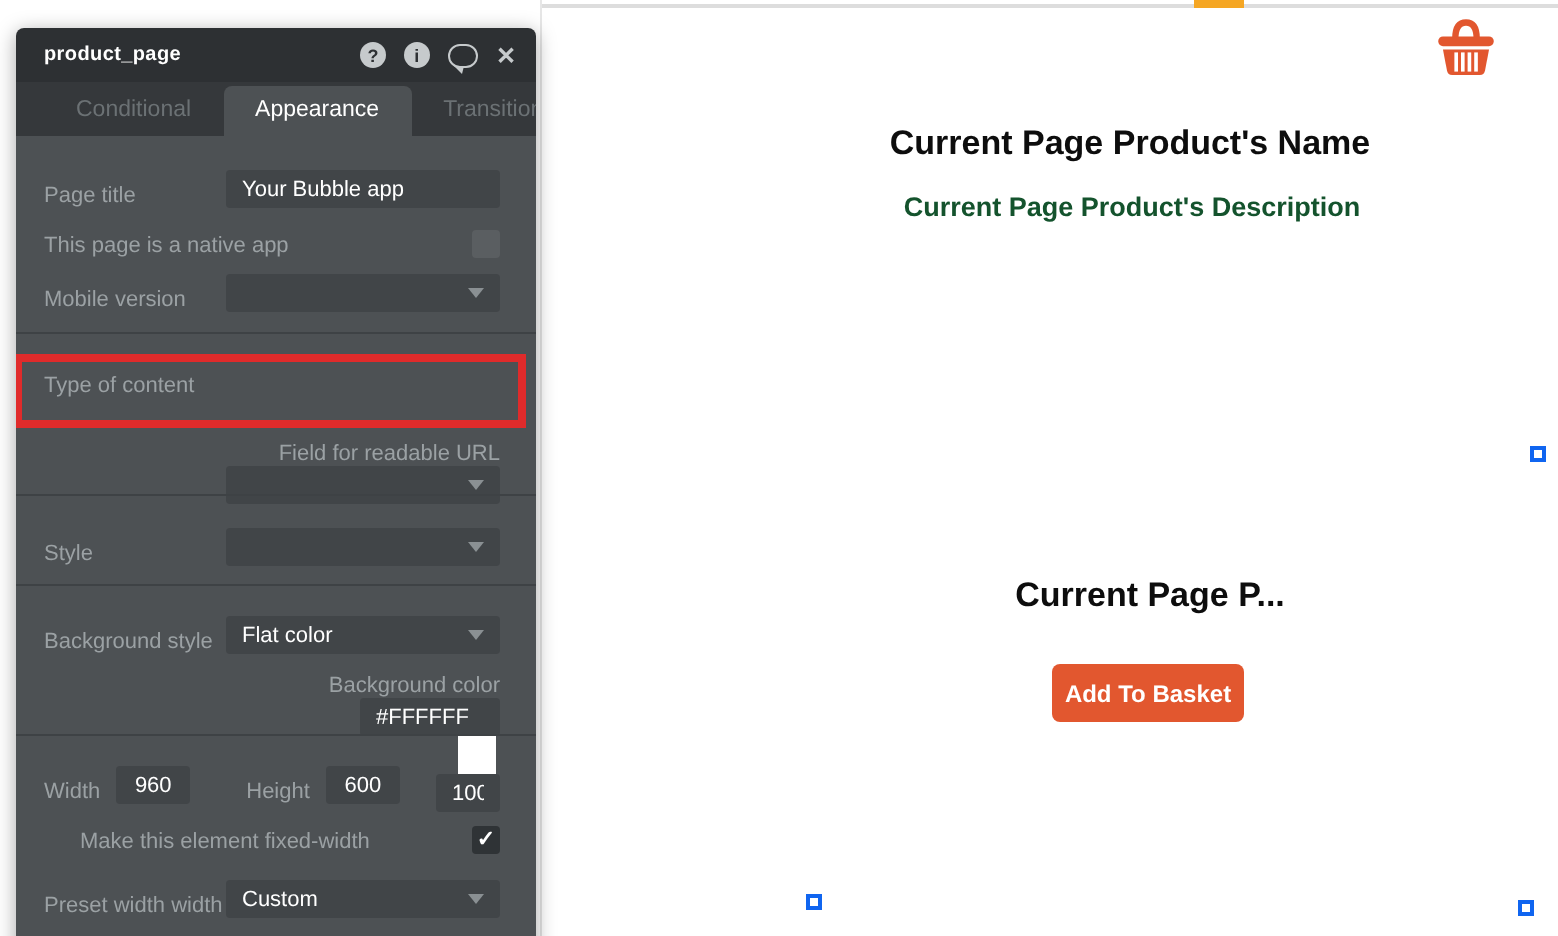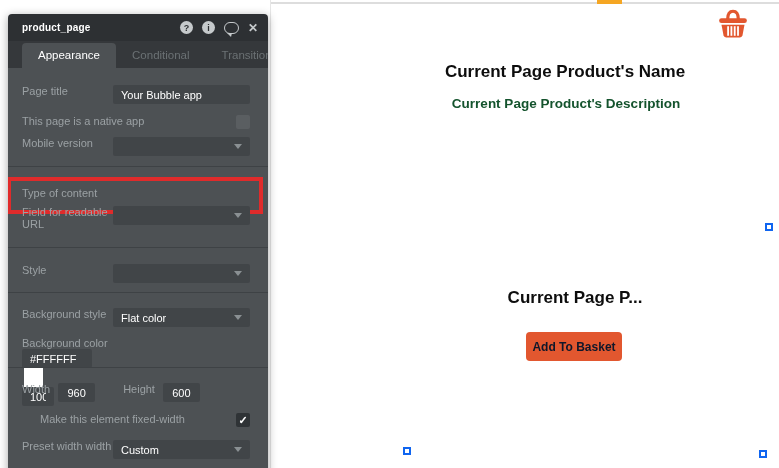--- a/index.html
+++ b/index.html
@@ -20,21 +20,21 @@
   .basket { position:absolute; left:717px; top:7px; width:32px; height:32px; }
 
   .h-name { position:absolute; left:565px; top:62px; transform:translateX(-50%);
             font-size:17px; font-weight:bold; color:#0d0d0d; white-space:nowrap; }
   .h-desc { position:absolute; left:566px; top:96px; transform:translateX(-50%);
             font-size:13.5px; font-weight:bold; color:#14532d; white-space:nowrap; }
   .h-trunc { position:absolute; left:575px; top:288px; transform:translateX(-50%);
             font-size:17px; font-weight:bold; color:#0d0d0d; white-space:nowrap; }
 
   .btn-basket { position:absolute; left:526px; top:332px; width:96px; height:29px;
-    background:#E2572F; color:#0f172a; font-weight:bold; font-size:12px;
+    background:#E2572F; color:#ffffff; font-weight:bold; font-size:12px;
     border:none; border-radius:4px; font-family:"Liberation Sans",sans-serif; cursor:pointer;
     display:flex; align-items:center; justify-content:center; }
 
   .handle { position:absolute; width:8px; height:8px; background:#fff; border:2px solid #1065F0; }
   .handle.h1 { left:765px; top:223px; }
   .handle.h2 { left:403px; top:447px; }
   .handle.h3 { left:759px; top:450px; }
 
   
   .panel { position:absolute; left:8px; top:14px; width:260px; height:470px;
@@ -49,21 +49,21 @@
   .comment-ic { width:15px; height:12px; border:1.6px solid #C6CACC; border-radius:7px; position:relative; cursor:pointer; }
   .comment-ic:after { content:""; position:absolute; left:2px; bottom:-4px; width:0; height:0;
     border-left:4px solid transparent; border-right:1px solid transparent; border-top:4px solid #C6CACC; }
   .close-ic { color:#C6CACC; font-size:12px; font-weight:bold; cursor:pointer; line-height:1; }
 
   .tabbar { height:27px; background:#35383B; display:flex; align-items:flex-end; padding:0 0 0 14px; }
   .tab { padding:6px 16px 7px; font-size:11.5px; color:#6B7174; cursor:pointer; border-radius:4px 4px 0 0; }
   .tab.active { background:#4D5154; color:#fff; }
 
   .panel-body { position:relative; background:#4D5154; height:443px; }
-  .row { position:absolute; left:0; width:100%; padding:0 18px 0 14px; display:flex; align-items:flex-start; }
+  .row { position:absolute; left:0; width:100%; padding:0 18px 0 14px; display:flex; align-items:flex-end; }
   .lbl { color:#9BA1A4; font-size:11px; flex:1; }
   .txt, .num { background:#414548; border:none; color:#fff; font-size:11px;
     font-family:"Liberation Sans",sans-serif; height:19px; padding:0 8px; border-radius:2px; }
   .txt { width:137px; }
   .dd { width:137px; height:19px; background:#414548; border-radius:2px; display:flex;
     align-items:center; padding:0 8px; color:#fff; cursor:pointer; position:relative; }
   .dd-val { flex:1; font-size:11px; }
   .caret { width:0; height:0; border-left:4px solid transparent; border-right:4px solid transparent;
     border-top:5px solid #8A9093; }
   .checkbox { width:14px; height:14px; border-radius:2px; background:#5A5E61; cursor:pointer; }
@@ -118,22 +118,22 @@
     <span class="panel-title">product_page</span>
     <span class="hdr-icons">
       <span class="circ-ic">?</span>
       <span class="circ-ic">i</span>
       <span class="comment-ic"></span>
       <span class="close-ic">✕</span>
     </span>
   </div>
 
   <div class="tabbar">
+    <span class="tab">Conditional</span>
     <span class="tab active">Appearance</span>
-    <span class="tab">Conditional</span>
     <span class="tab">Transitions</span>
   </div>
 
   <div class="panel-body">
 
     <div class="row" style="top:17px;">
       <span class="lbl">Page title</span>
       <input class="txt" value="Your Bubble app" style="">
     </div>
 
@@ -150,21 +150,21 @@
       </span>
     </div>
 
     <div class="sep" style="top:98px;"></div>
 
     <div class="row" style="top:119px;">
       <span class="lbl">Type of content</span>
     </div>
     <div class="red-frame"></div>
 
-    <div class="row" style="top:138px;">
+    <div class="row" style="top:153px;flex-direction:column;">
       <span class="lbl">Field for readable URL</span>
       <span class="dd">
         <span class="dd-val"></span>
         <span class="caret"></span>
       </span>
     </div>
 
     <div class="sep" style="top:179px;"></div>
 
     <div class="row" style="top:196px;">

